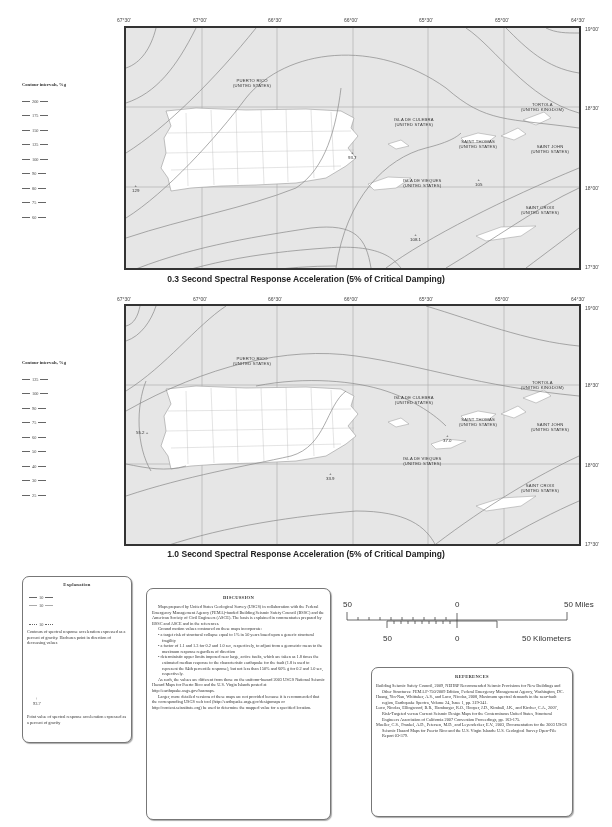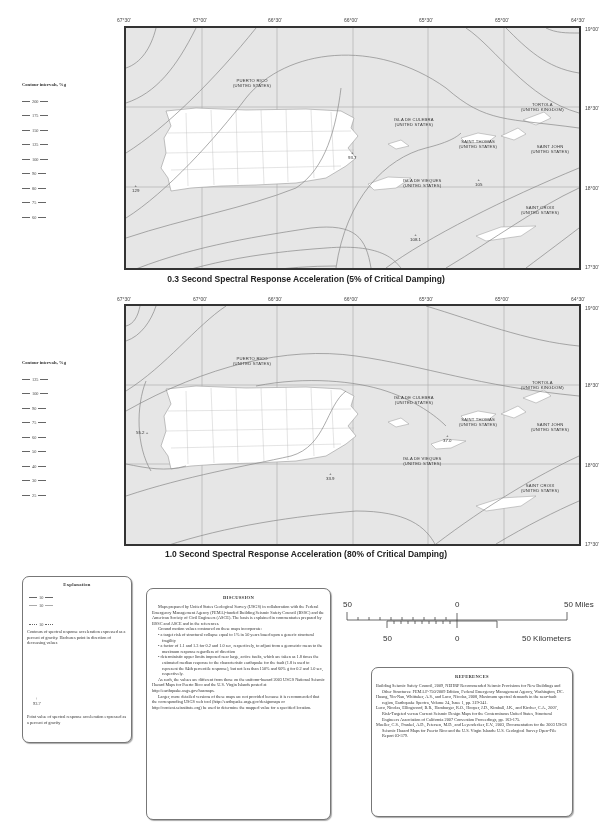--- a/index.html
+++ b/index.html
@@ -304,21 +304,21 @@
         <div>(UNITED STATES)</div>
       </div>
     <div class="place" style="left:395px;top:177px;">
         <div>SAINT CROIX</div>
         <div>(UNITED STATES)</div>
       </div>
     <div class="pt" style="left:10px;top:125px;"><span>55.2</span> +</div>
     <div class="pt" style="left:200px;top:166px;">+<br><span>33.9</span></div>
     <div class="pt" style="left:317px;top:128px;">+<br><span>37.0</span></div>
   </div>
-  <div class="maptitle" style="top:549px;">1.0 Second Spectral Response Acceleration (80% of Critical Damping)</div>
+  <div class="maptitle" style="top:549px;">1.0 Second Spectral Response Acceleration (5% of Critical Damping)</div>
 </div>
 
 <div class="box" style="left:22px;top:576px;width:108px;height:165px;">
   <h4 style="margin-top:5px;">Explanation</h4>
   <div class="legend-row" style="left:6px;top:18px;">
       <span class="ln"></span>
       <span>10</span>
       <span class="ln"></span>
     </div>
   <div class="legend-row" style="left:6px;top:26px;">

